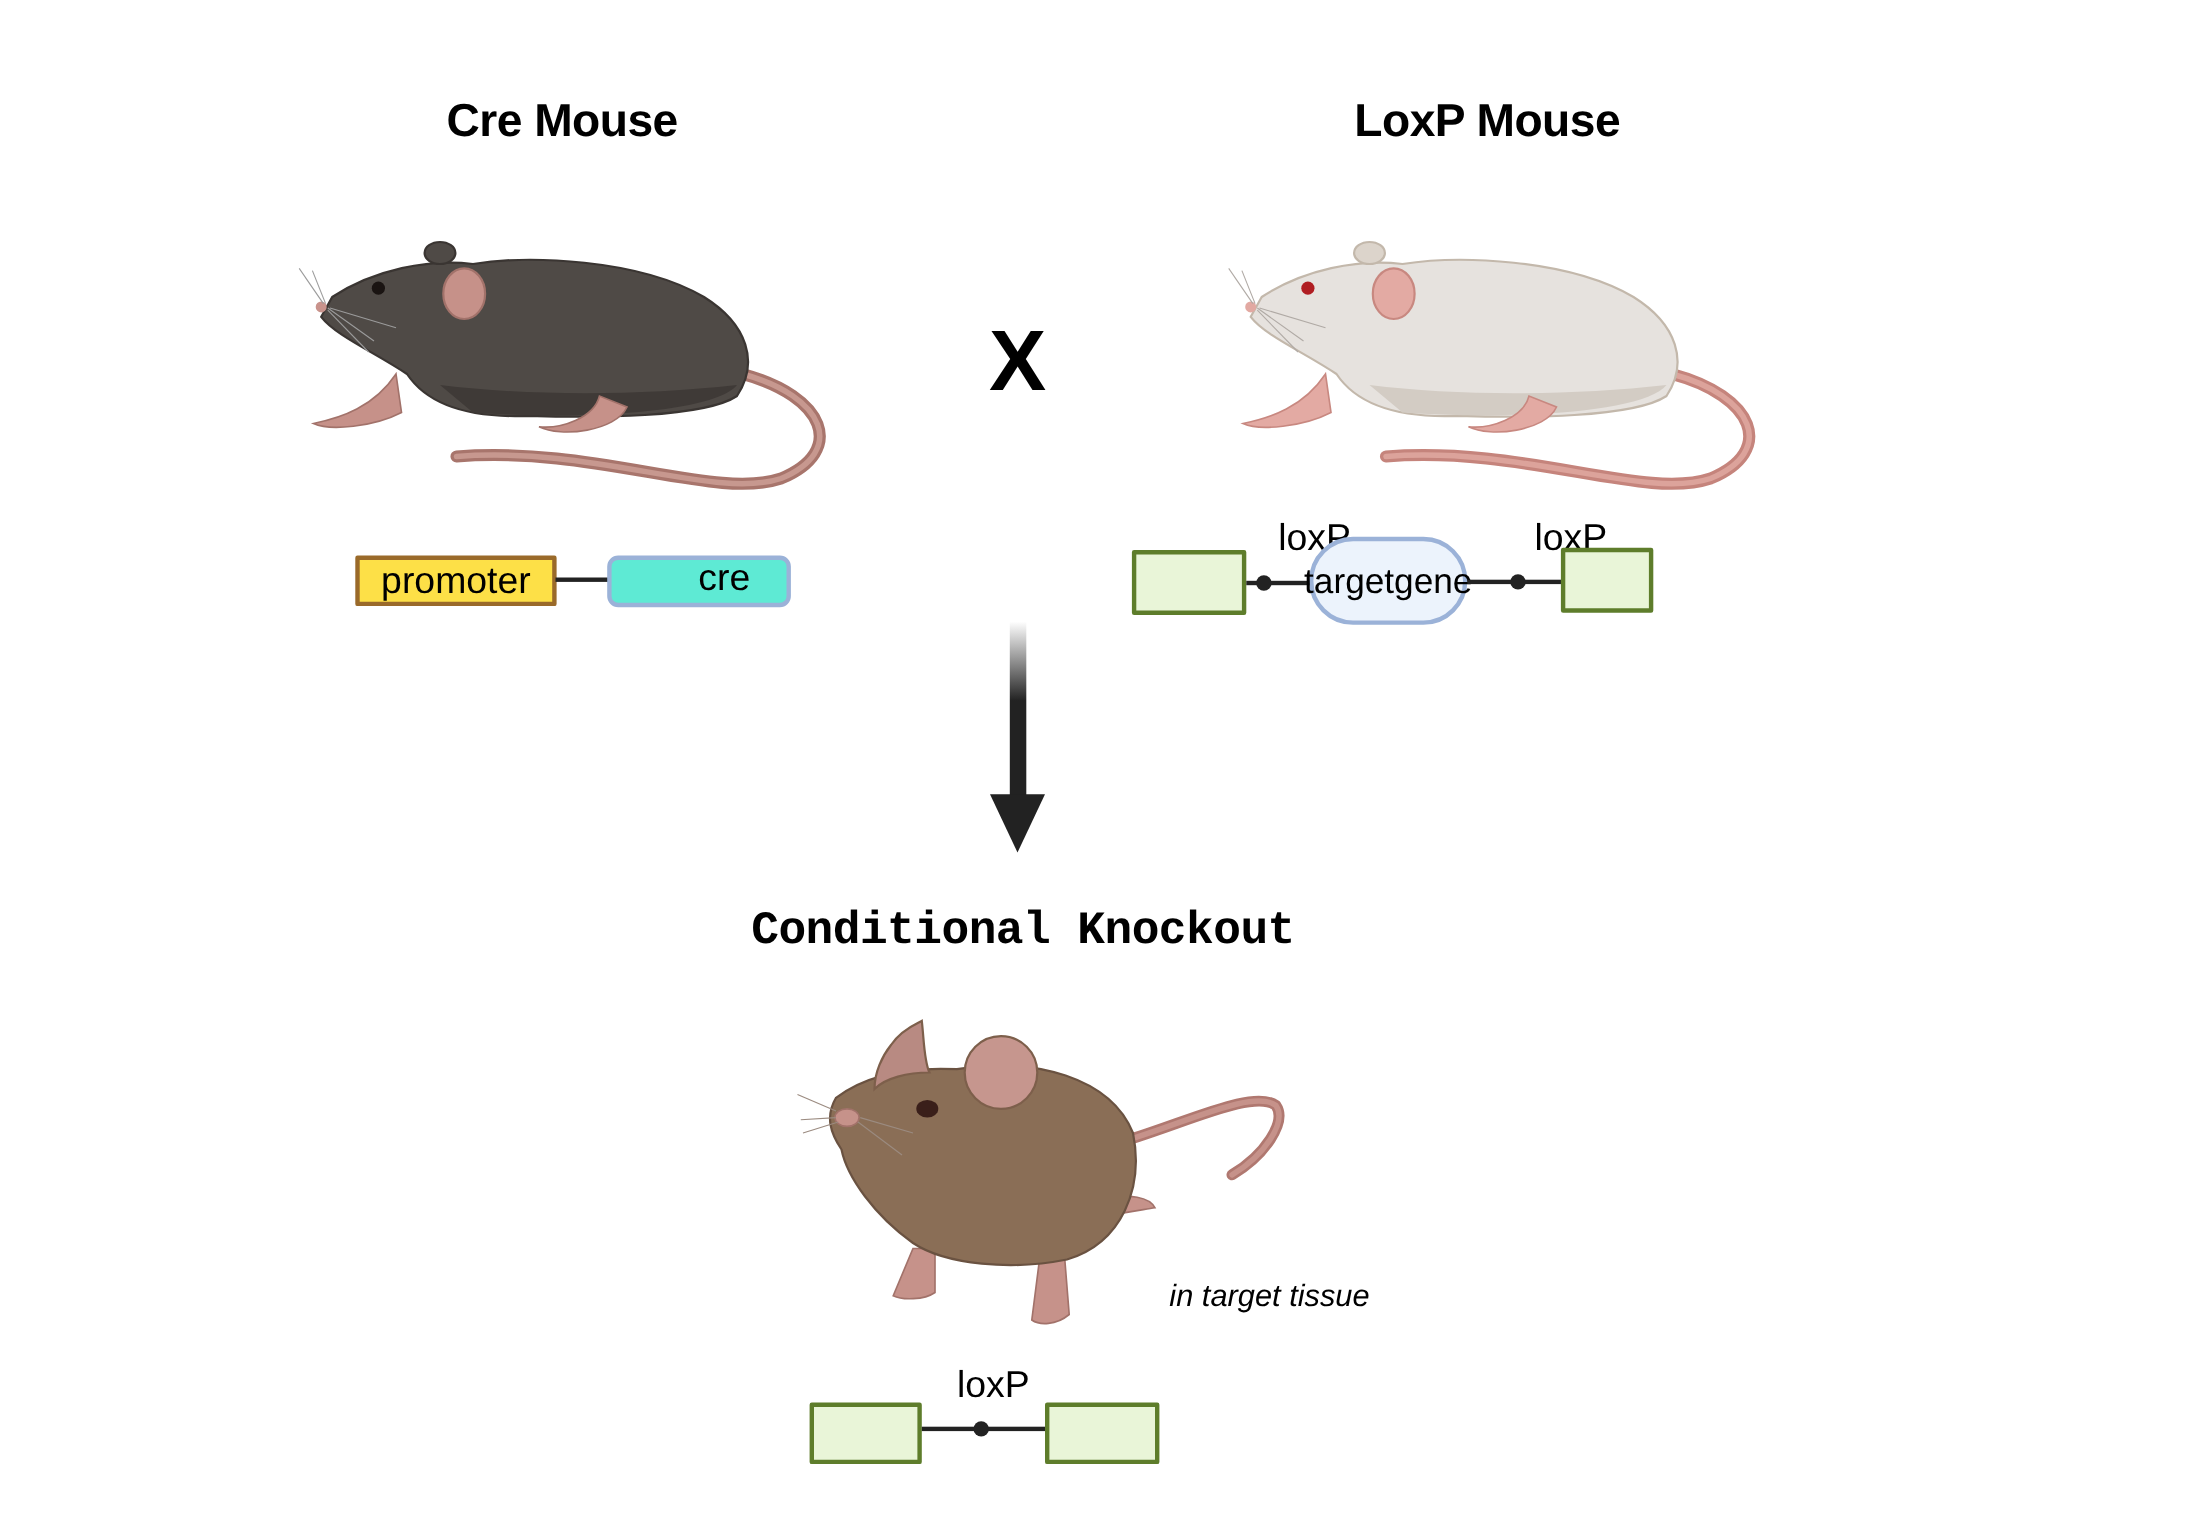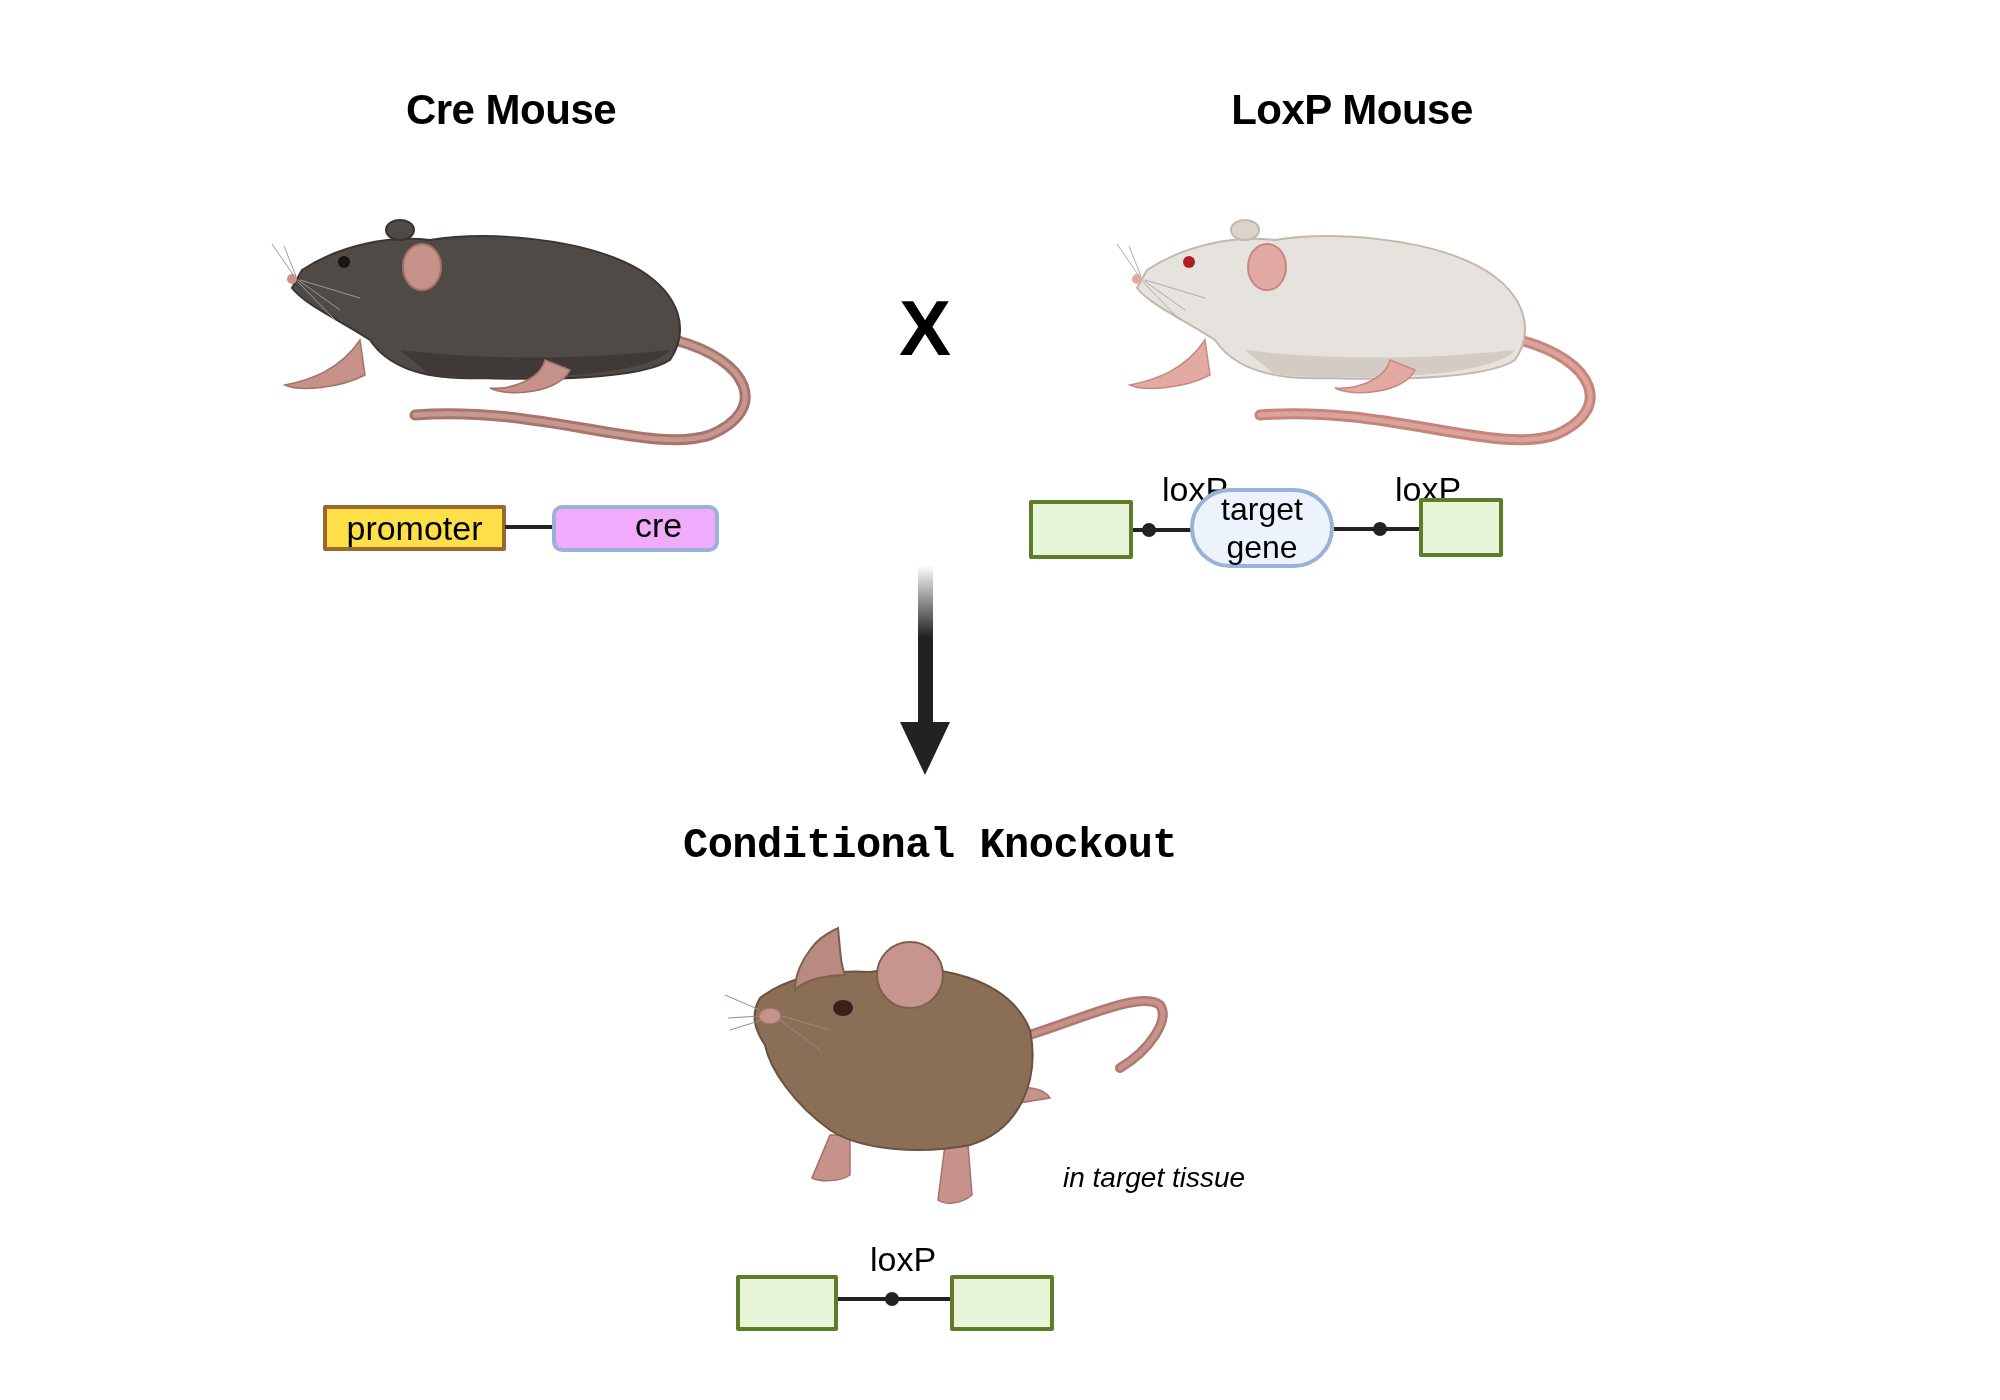--- a/index.html
+++ b/index.html
@@ -7,24 +7,24 @@
          font-family:"Liberation Sans", "DejaVu Sans", sans-serif; color:#000; }
   .abs { position:absolute; }
   .title { font-weight:bold; font-size:42px; letter-spacing:-0.5px; text-align:right; white-space:nowrap; transform:translateX(-50%);margin-left:12px; }
   .cross { font-weight:bold; font-size:78px; transform:translate(-50%,-50%); }
   .label { font-size:34px; white-space:nowrap; }
   .green-box { background:#e9f5d8; border:4px solid #5e7d2b; box-sizing:border-box; border-radius:2px; }
   .line { background:#222; height:4px; }
   .dot { width:14px; height:14px; border-radius:50%; background:#222; transform:translate(-50%,-50%); }
   .promoter { background:#fde047; border:4px solid #9a6a2a; box-sizing:border-box; font-size:34px;
               display:flex; align-items:center; justify-content:center; border-radius:2px; }
-  .cre { background:#f0abfc; border:4px solid #9bb2d8; box-sizing:border-box; font-size:34px;
+  .cre { background:#5eead4; border:4px solid #9bb2d8; box-sizing:border-box; font-size:34px;
          display:flex; align-items:center; justify-content:center; border-radius:10px; padding-bottom:6px;padding-left:46px; }
   .pill { background:#ecf3fc; border:4px solid #9bb2d8; box-sizing:border-box; border-radius:40px;
-          display:flex; flex-direction:column; align-items:center; justify-content:center; font-size:32px; line-height:38px; }
+          display:flex; flex-direction:row; align-items:center; justify-content:center; font-size:32px; line-height:38px; }
   .italic { font-style:italic; font-size:28px; }
   svg { position:absolute; overflow:visible; }
 </style>
 </head>
 <body>
 
 <div class="abs title" style="left:499px; top:86px;">Cre Mouse</div>
 <div class="abs title" style="left:1340px; top:86px;">LoxP Mouse</div>
 <div class="abs cross" style="left:925px; top:328px;">X</div>
 <div class="abs title" style="left:918px; top:822px;font-family:Liberation Mono, monospace;">Conditional Knockout</div>

